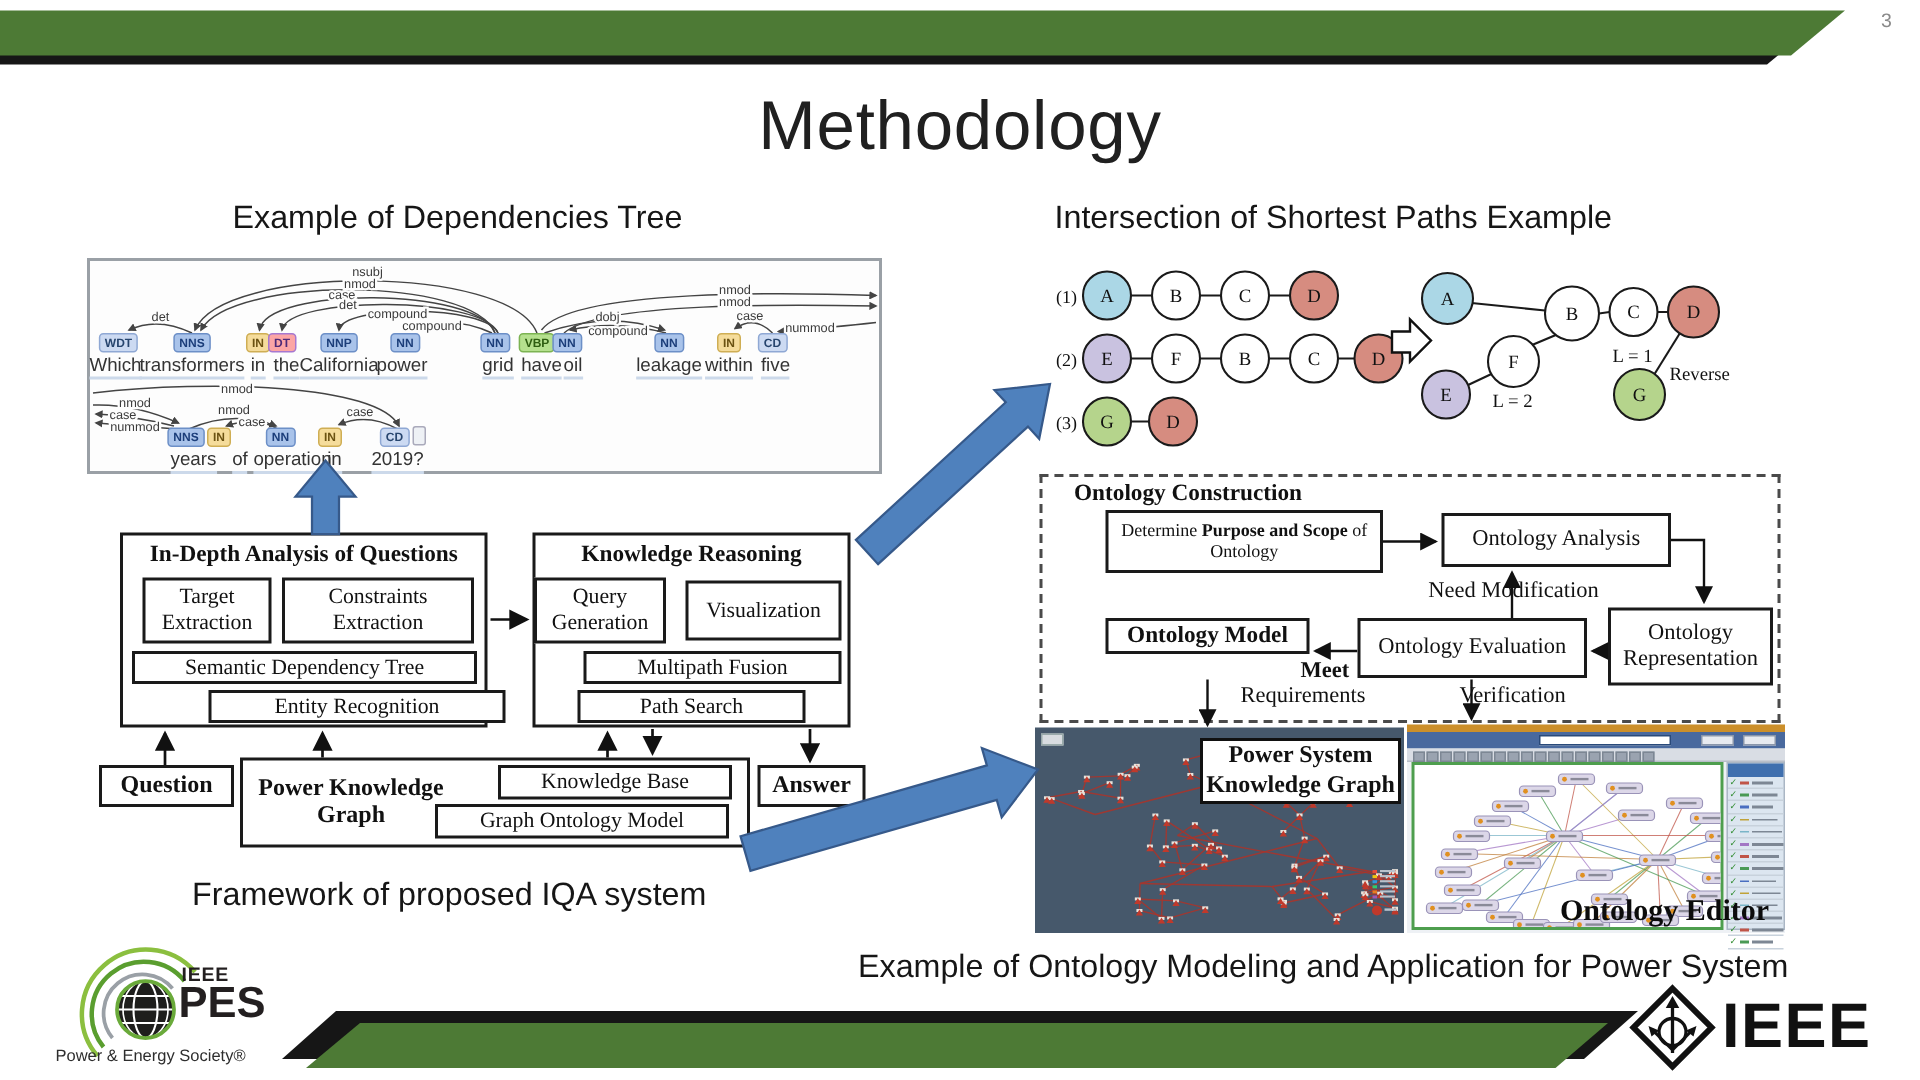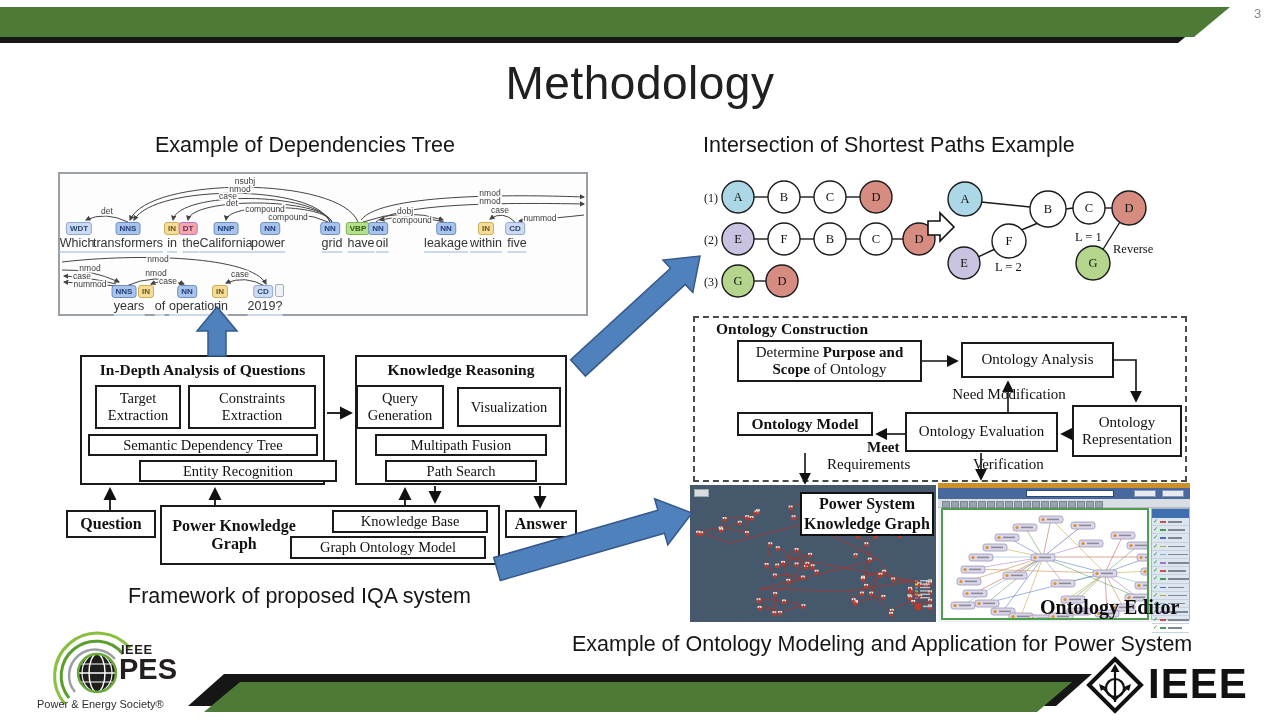--- a/index.html
+++ b/index.html
@@ -262,41 +262,41 @@
   <div class="fbox" style="left:35px;top:35px;width:86px;height:44px;">Target Extraction</div>
   <div class="fbox" style="left:128px;top:35px;width:128px;height:44px;">Constraints Extraction</div>
   <div class="fbox" style="left:28px;top:84px;width:230px;height:22px;">Semantic Dependency Tree</div>
   <div class="fbox" style="left:58px;top:110px;width:198px;height:22px;margin-left:21px;">Entity Recognition</div>
 
   <div class="fbox" style="left:295px;top:5px;width:212px;height:130px;align-items:flex-start;">
     <span class="fbold" style="margin-top:4px;font-size:15.5px;">Knowledge Reasoning</span>
   </div>
   <div class="fbox" style="left:296px;top:35px;width:88px;height:44px;">Query Generation</div>
   <div class="fbox" style="left:397px;top:37px;width:104px;height:40px;">Visualization</div>
-  <div class="fbox" style="left:315px;top:84px;width:172px;height:22px;">Multipath Fusion</div>
+  <div class="fbox" style="left:329px;top:84px;width:172px;height:22px;">Multipath Fusion</div>
   <div class="fbox" style="left:325px;top:110px;width:152px;height:22px;">Path Search</div>
 
   <div class="fbox fbold" style="left:6px;top:160px;width:90px;height:28px;font-size:16px;">Question</div>
   <div class="fbox" style="left:100px;top:155px;width:340px;height:60px;"></div>
   <div class="abs fbold" style="left:108px;top:162px;width:132px;height:46px;display:flex;align-items:center;justify-content:center;text-align:center;font-family:'Liberation Serif',serif;font-size:16px;color:#111;z-index:2;">Power Knowledge Graph</div>
   <div class="fbox" style="left:250px;top:160px;width:156px;height:23px;z-index:2;margin-left:22px;">Knowledge Base</div>
   <div class="fbox" style="left:230px;top:186px;width:196px;height:23px;z-index:2;">Graph Ontology Model</div>
   <div class="fbox fbold" style="left:445px;top:160px;width:72px;height:28px;font-size:16px;">Answer</div>
 </div>
 
 <div class="abs" id="onto-panel">
   <svg class="abs" style="left:0;top:0;" width="490" height="162">
     <line x1="227" y1="43" x2="262" y2="43" stroke="#111" stroke-width="1.6" marker-end="url(#ah)"></line>
     <polyline points="419,42 441,42 441,83" fill="none" stroke="#111" stroke-width="1.6" marker-end="url(#ah)"></polyline>
     <line x1="377" y1="116" x2="367" y2="116" stroke="#111" stroke-width="1.6" marker-end="url(#ah)"></line>
     <line x1="313" y1="94" x2="313" y2="64" stroke="#111" stroke-width="1.6" marker-end="url(#ah)"></line>
     <line x1="210" y1="116" x2="182" y2="116" stroke="#111" stroke-width="1.6" marker-end="url(#ah)"></line>
   </svg>
   <div class="abs fbold" style="left:6px;top:2px;font-family:'Liberation Serif',serif;font-size:15.5px;font-weight:bold;color:#111;margin-left:15px;">Ontology Construction</div>
-  <div class="fbox" style="left:42px;top:22px;width:185px;height:42px;font-size:15px;padding:16px 6px;">
+  <div class="fbox" style="left:42px;top:22px;width:185px;height:42px;font-size:12px;padding:16px 6px;">
     <span><span>Determine </span><span class="fbold">Purpose and Scope</span><span> of Ontology</span></span>
   </div>
   <div class="fbox" style="left:266px;top:24px;width:153px;height:36px;font-size:15px;">Ontology Analysis</div>
   <div class="fbox" style="left:210px;top:94px;width:153px;height:40px;font-size:15px;">Ontology Evaluation</div>
   <div class="fbox" style="left:377px;top:87px;width:110px;height:52px;font-size:15px;">Ontology Representation</div>
   <div class="fbox fbold" style="left:42px;top:94px;width:136px;height:24px;font-size:15.5px;">Ontology Model</div>
   <div class="flab" style="left:238px;top:68px;width:152px;text-align:center;">Need Modification</div>
   <div class="flab" style="left:172px;top:121px;font-weight:bold;">Meet</div>
   <div class="flab" style="left:132px;top:138px;">Requirements</div>
   <div class="flab" style="left:278px;top:138px;">Verification</div>

